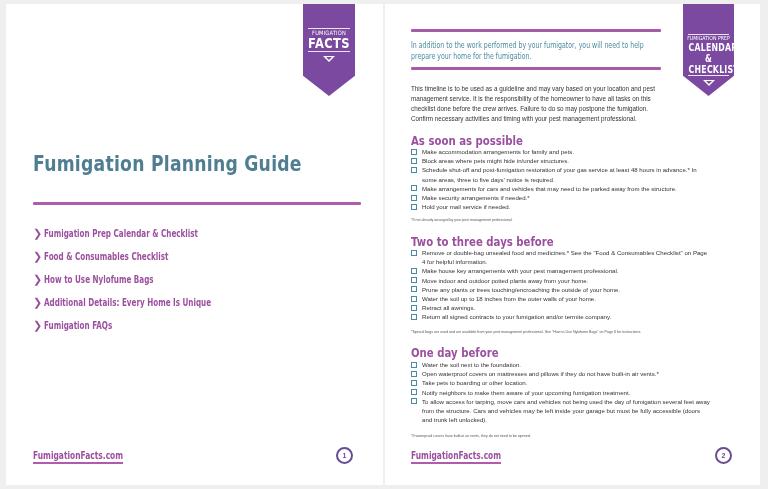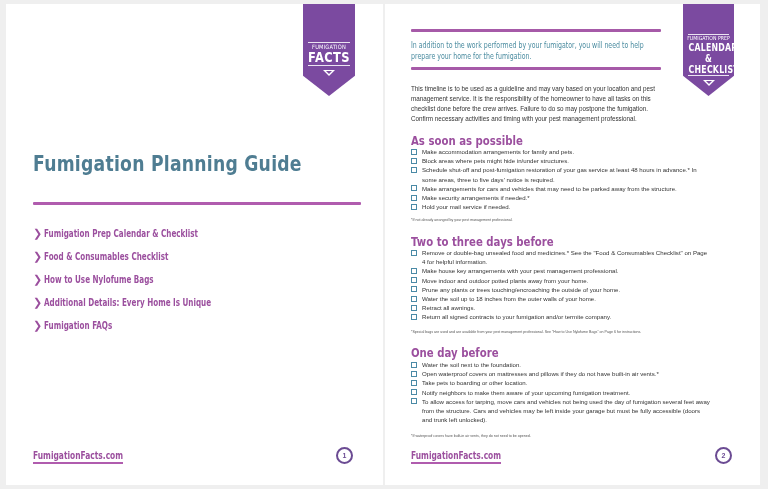--- a/index.html
+++ b/index.html
@@ -13,21 +13,21 @@
   
   .badge { position: absolute; top: 0; background: #7b4aa0; color: #fff;
            clip-path: polygon(0 0, 100% 0, 100% 78%, 50% 100%, 0 78%);
            text-align: center; font-family: "DejaVu Sans", sans-serif; }
   .badge .rule { height: 1px; background: rgba(255,255,255,0.85); margin: 0 5px; }
   .badge .tri { width: 0; height: 0; margin: 4px auto 0; border-left: 6px solid transparent;
                 border-right: 6px solid transparent; border-top: 6px solid #fff; position: relative; }
   .badge .tri::after { content: ""; position: absolute; left: -3px; top: -5px; width: 0; height: 0;
                 border-left: 3px solid transparent; border-right: 3px solid transparent; border-top: 3px solid #7b4aa0; }
 
-  #badge1 { left: 297px; width: 52px; height: 92px; padding-top: 38px; }
+  #badge1 { left: 297px; width: 52px; height: 92px; padding-top: 24px; }
   #badge1 .small { font-size: 6px; letter-spacing: 0.2px; line-height: 7px; transform: scaleX(0.85); }
   #badge1 .big { font-size: 14px; font-weight: bold; line-height: 15px; letter-spacing: 0.5px; transform: scaleX(0.82); }
 
   #badge2 { left: 298px; width: 51px; height: 92px; padding-top: 30px; }
   #badge2 .small { font-size: 5.5px; line-height: 7px; transform: scaleX(0.85); }
   #badge2 .big { font-size: 10px; font-weight: bold; line-height: 11px; transform: scaleX(0.78); letter-spacing: 0.3px; }
 
   
   .title { position: absolute; left: 27px; top: 148px; font-family: "DejaVu Sans", sans-serif;
            font-size: 21px; font-weight: bold; color: #4f7d92; transform: scaleX(0.82); transform-origin: left;

